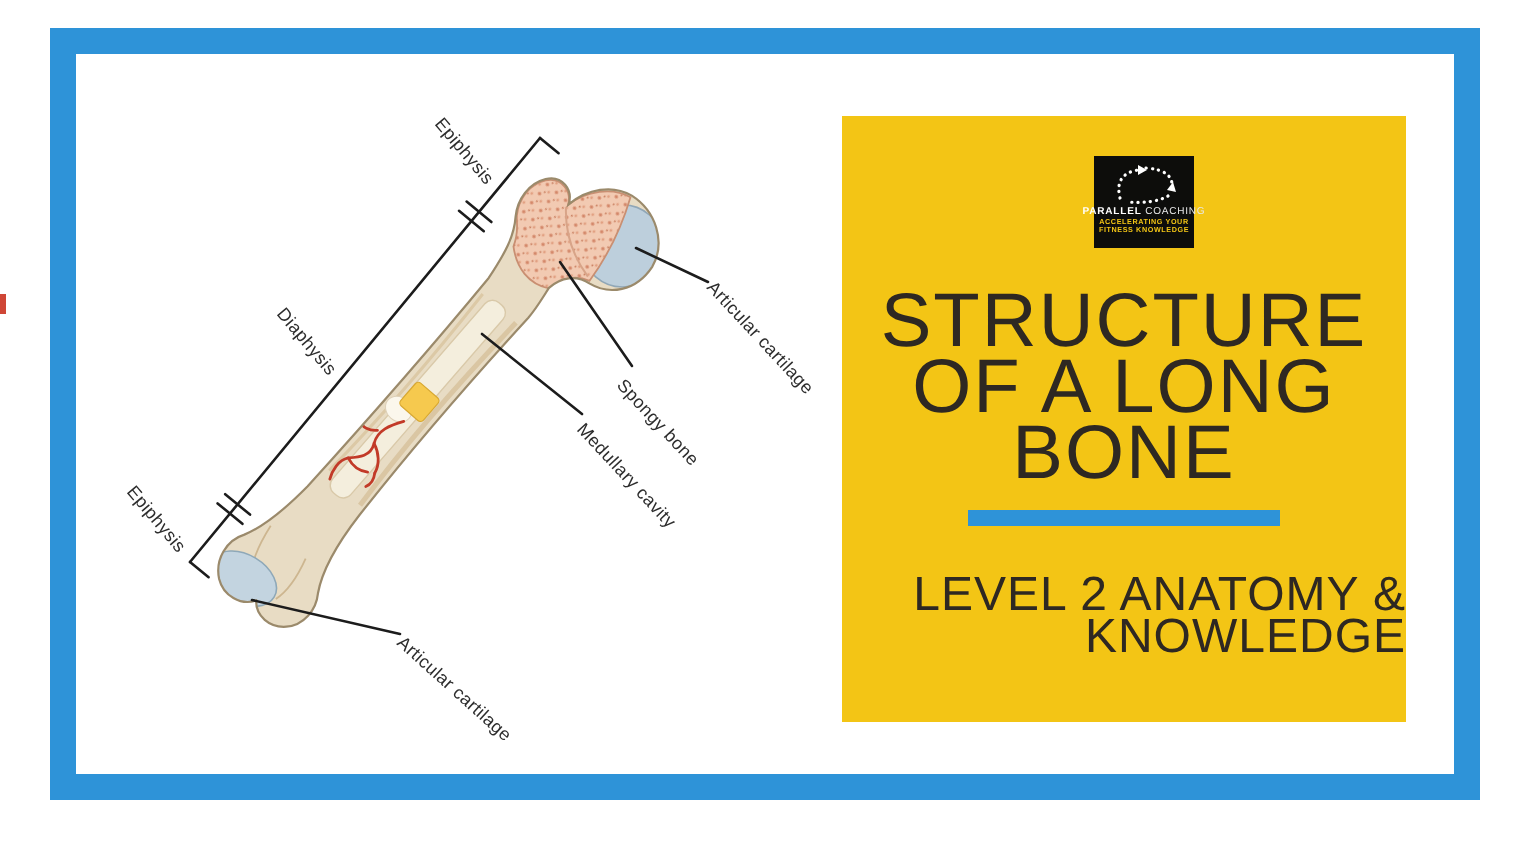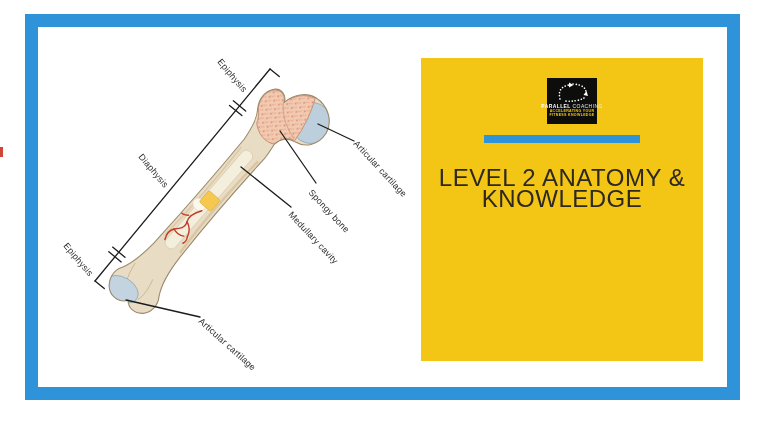--- a/index.html
+++ b/index.html
@@ -27,21 +27,21 @@
   .logo-brand .b2{font-weight:normal;color:#e8e8e8;}
   .logo-tagline{font-size:3.6px;line-height:4.4px;color:#f3c515;font-weight:bold;letter-spacing:0.3px;white-space:nowrap;}
   .title{
     margin:21px 0 0 0;font-weight:300;font-size:38px;line-height:33px;
     color:#2e2822;letter-spacing:1px;
   }
   .title span{display:block;}
   .divider{width:156px;height:8px;background:#2e93d8;margin:11px auto 0 auto;}
   .subtitle{
     margin:24px 0 0 0;font-weight:300;font-size:24px;line-height:21px;
-    color:#2e2822;letter-spacing:0.5px;
+    color:#2e2822;letter-spacing:0.5px;text-align:right;
   }
   .subtitle span{display:block;}
   .lbl{font-family:"Liberation Sans",sans-serif;font-size:9px;fill:#2d2d2d;letter-spacing:0.2px;}
   .callout{stroke:#1c1c1c;stroke-width:1.3;fill:none;stroke-linecap:round;}
 </style>
 </head>
 <body>
 
 <div class="canvas">
 
@@ -145,20 +145,25 @@
           <path d="M 29,17 Q 22,21 9,20"></path>
         </g>
         <path d="M 14,1.5 L 18.5,4 L 14,6.5 Z" fill="#ffffff"></path>
         <path d="M 31.5,10 L 33,15 L 28.5,14 Z" fill="#ffffff"></path>
       </svg>
       <div class="logo-brand"><span class="b1">PARALLEL</span> <span class="b2">COACHING</span></div>
       <div class="logo-tagline">ACCELERATING YOUR</div>
       <div class="logo-tagline">FITNESS KNOWLEDGE</div>
     </div>
 
+    <div class="title">
+      <span>STRUCTURE</span>
+      <span>OF A LONG</span>
+      <span>BONE</span>
+    </div>
 
     <div class="divider"></div>
 
     <div class="subtitle">
       <span>LEVEL 2 ANATOMY &amp;</span>
       <span>KNOWLEDGE</span>
     </div>
   </div>
 
 </div>

